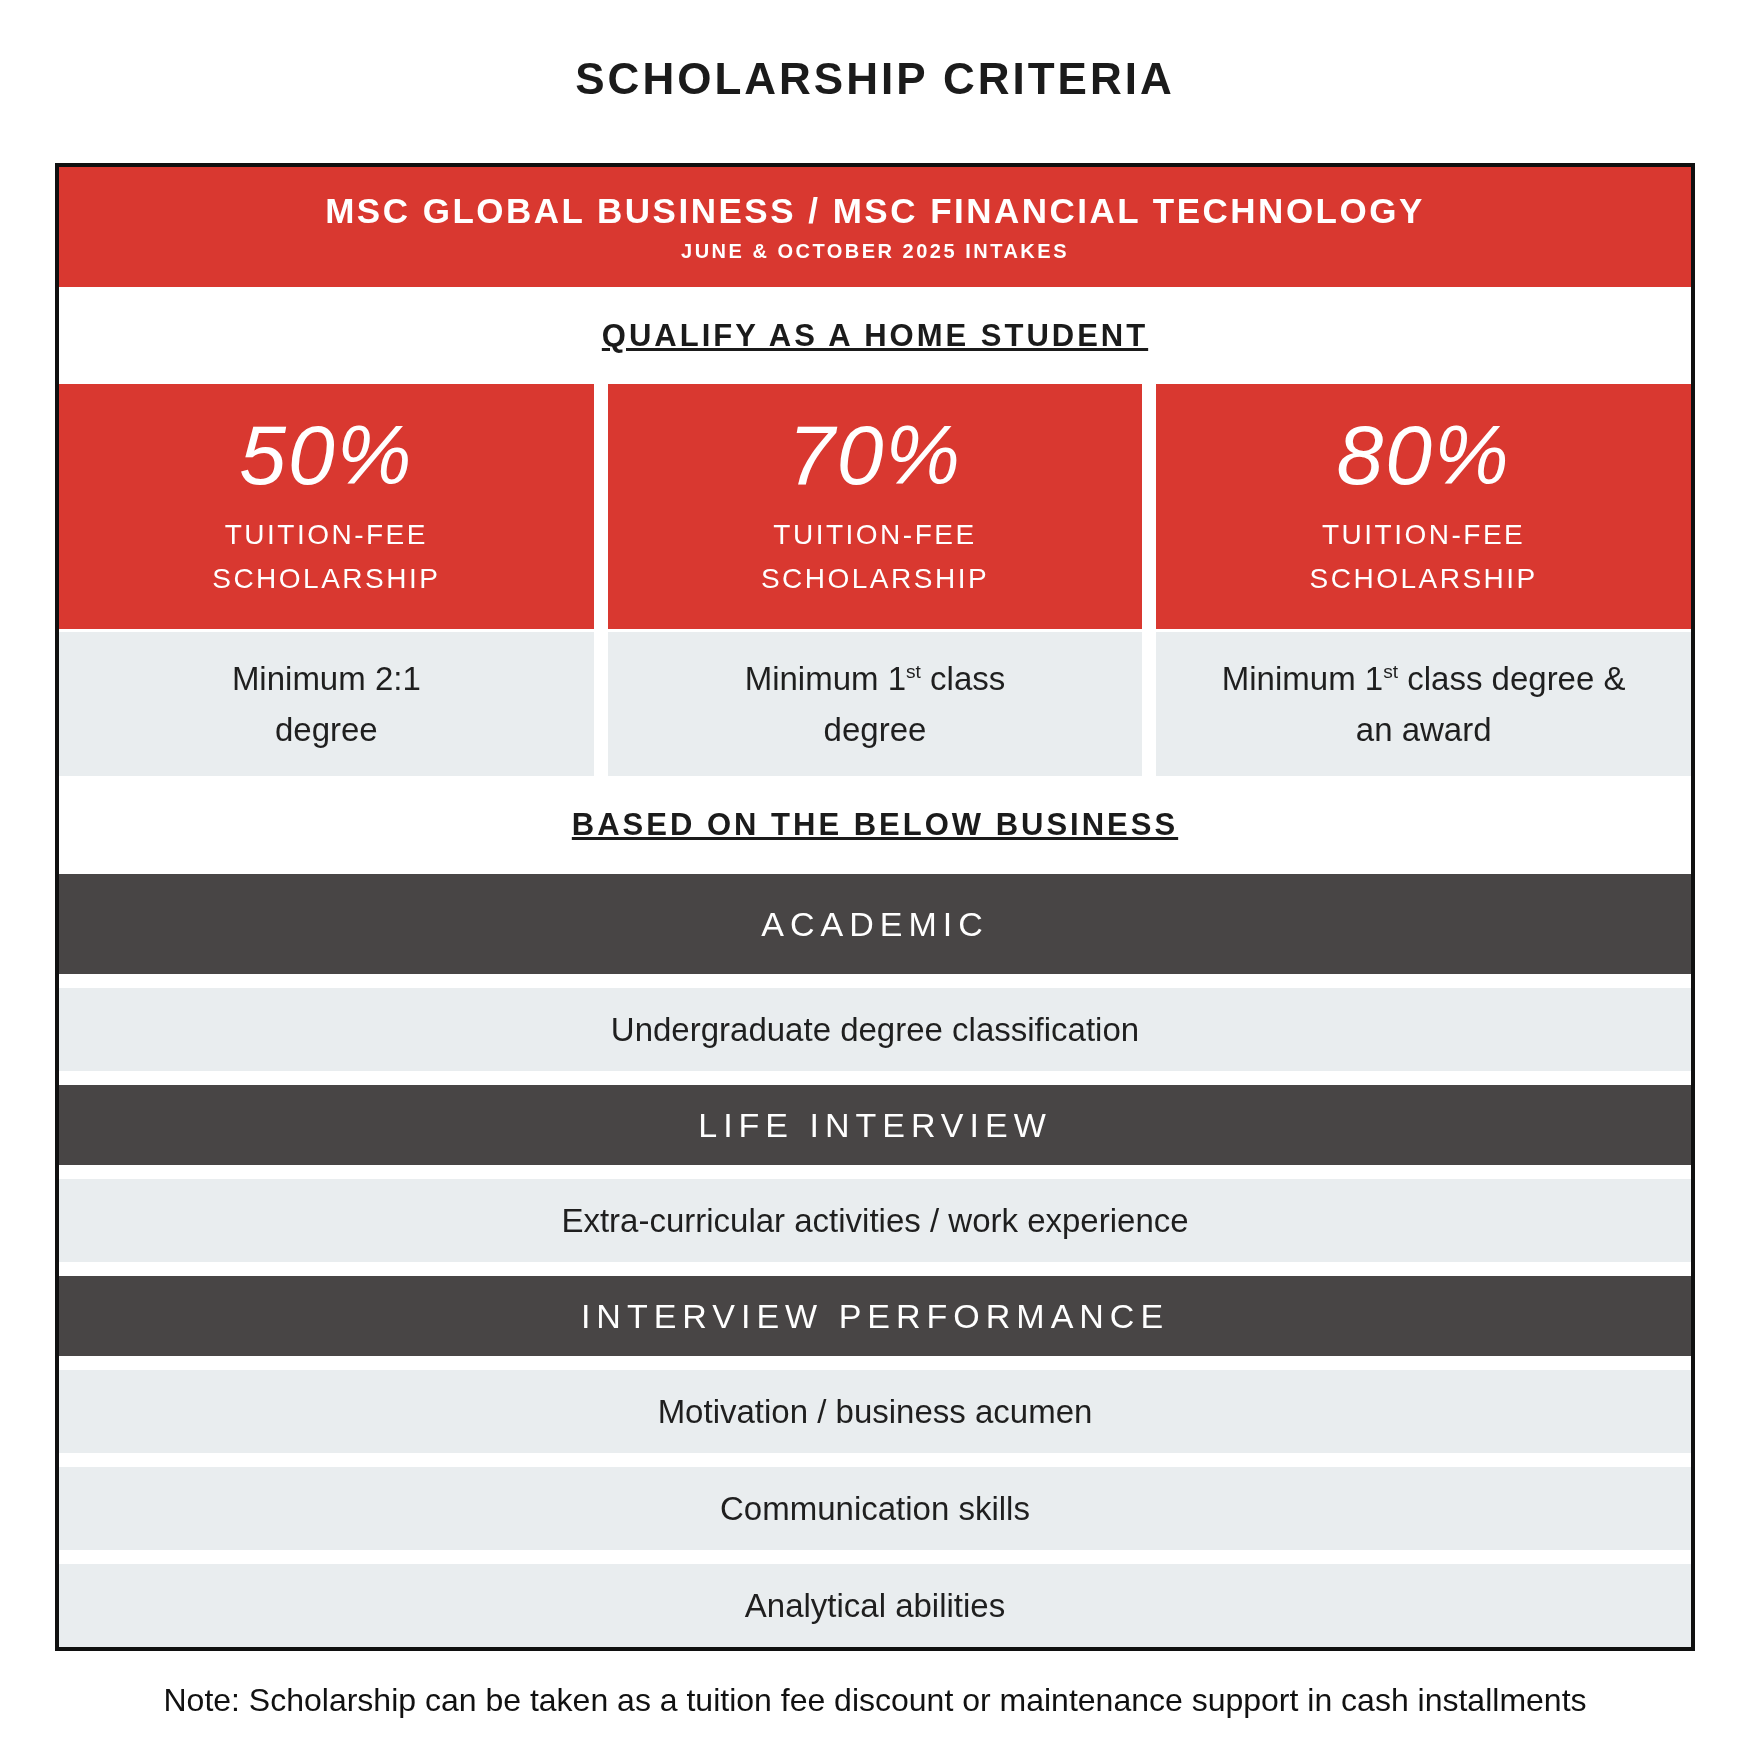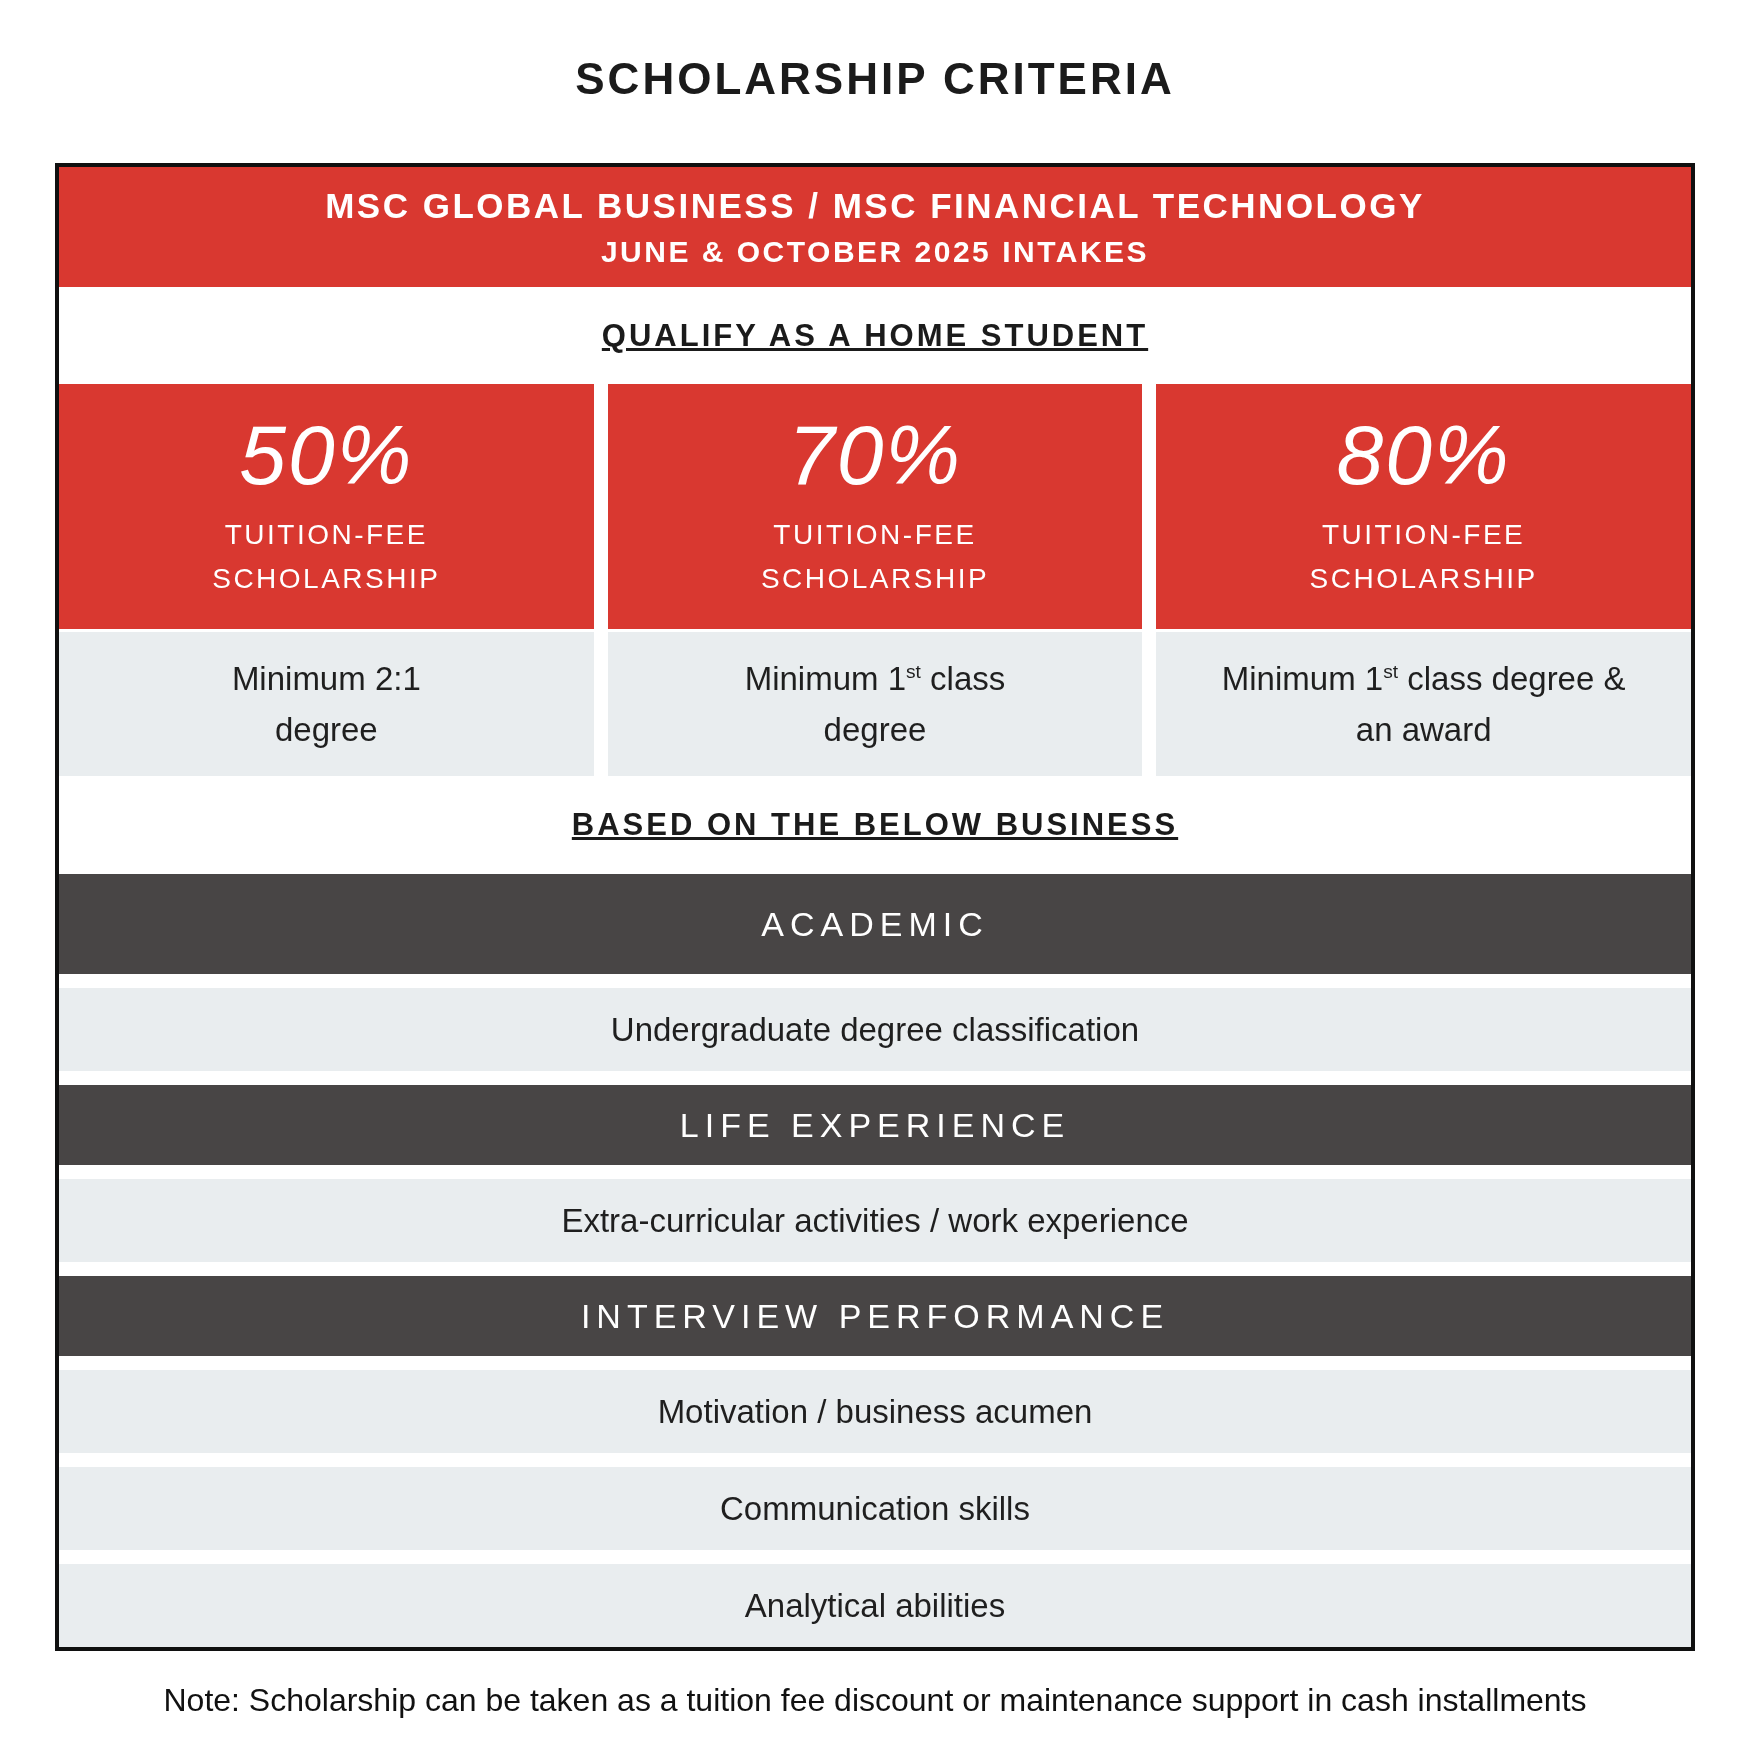--- a/index.html
+++ b/index.html
@@ -39,21 +39,21 @@
     height: 120px;
     background: var(--red, #D93830);
     color: #ffffff;
     display: flex;
     flex-direction: column;
     align-items: center;
     justify-content: center;
     text-align: center;
   }
   .banner-line1 { font-size: 35px; font-weight: 700; letter-spacing: 2.5px; }
-  .banner-line2 { font-size: 30px; font-weight: 700; letter-spacing: 2.5px; margin-top: 9px; }
+  .banner-line2 { font-size: 20px; font-weight: 700; letter-spacing: 2.5px; margin-top: 9px; }
 
   
   .white-heading {
     display: flex;
     align-items: center;
     justify-content: center;
     font-weight: 700;
     font-size: 31px;
     letter-spacing: 3px;
     color: #1b1b1b;
@@ -190,21 +190,21 @@
       <div>an award</div>
     </div>
   </div>
 
   <div class="white-heading metrics-row">BASED ON THE BELOW BUSINESS</div>
 
   <div class="section-header tall">ACADEMIC</div>
   <div class="metric-item">Undergraduate degree classification</div>
 
   <div class="gap-14"></div>
-  <div class="section-header short">LIFE EXPERIENCE</div>
+  <div class="section-header short">LIFE INTERVIEW</div>
   <div class="metric-item">Extra-curricular activities / work experience</div>
 
   <div class="gap-14"></div>
   <div class="section-header short">INTERVIEW PERFORMANCE</div>
   <div class="metric-item">Motivation / business acumen</div>
   <div class="metric-item">Communication skills</div>
   <div class="metric-item">Analytical abilities</div>
 
 </div>
 

